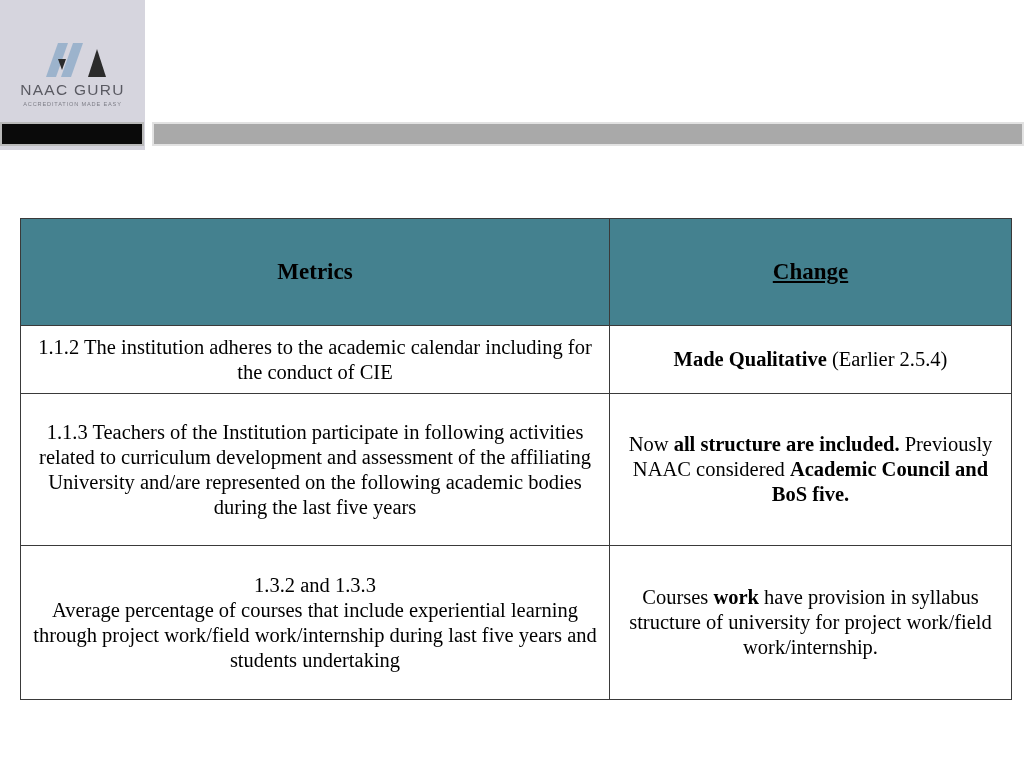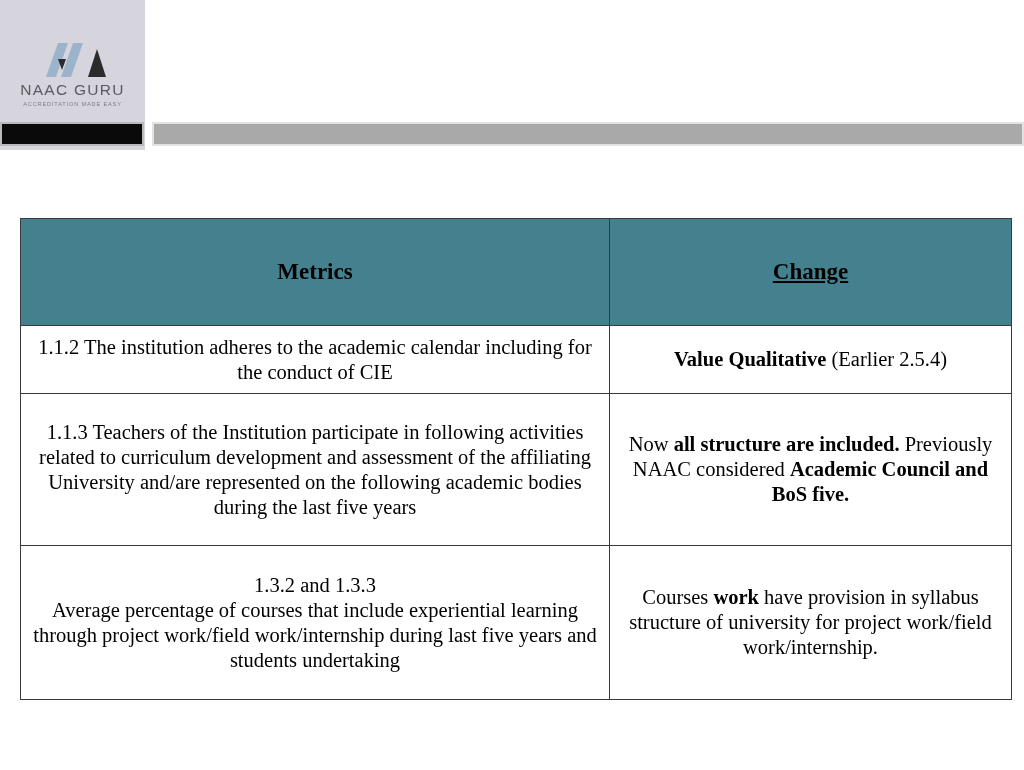--- a/index.html
+++ b/index.html
@@ -155,21 +155,21 @@
 <table id="metrics-table">
   <thead>
     <tr>
       <th class="col-metrics">Metrics</th>
       <th class="col-change">Change</th>
     </tr>
   </thead>
   <tbody>
     <tr class="r1">
       <td class="cell-metric">1.1.2 The institution adheres to the academic calendar including for the conduct of CIE</td>
-      <td class="cell-change mid"><b>Value Qualitative</b><span> (Earlier 2.5.4)</span></td>
+      <td class="cell-change mid"><b>Made Qualitative</b><span> (Earlier 2.5.4)</span></td>
     </tr>
     <tr class="r2">
       <td class="cell-metric">1.1.3 Teachers of the  Institution participate in following activities related to curriculum development  and assessment of the affiliating University and/are represented on the following academic bodies during the last five years</td>
       <td class="cell-change"><span>Now </span><b>all structure are included.</b><span> Previously NAAC considered </span><b>Academic Council and BoS five.</b></td>
     </tr>
     <tr class="r4">
       <td class="cell-metric">1.3.2 and 1.3.3<br>Average percentage of courses that include experiential learning through project work/field work/internship during last five years and students undertaking</td>
       <td class="cell-change"><span>Courses </span><b>work</b><span> have provision in syllabus structure of university for project work/field work/internship.</span></td>
     </tr>
   </tbody>

